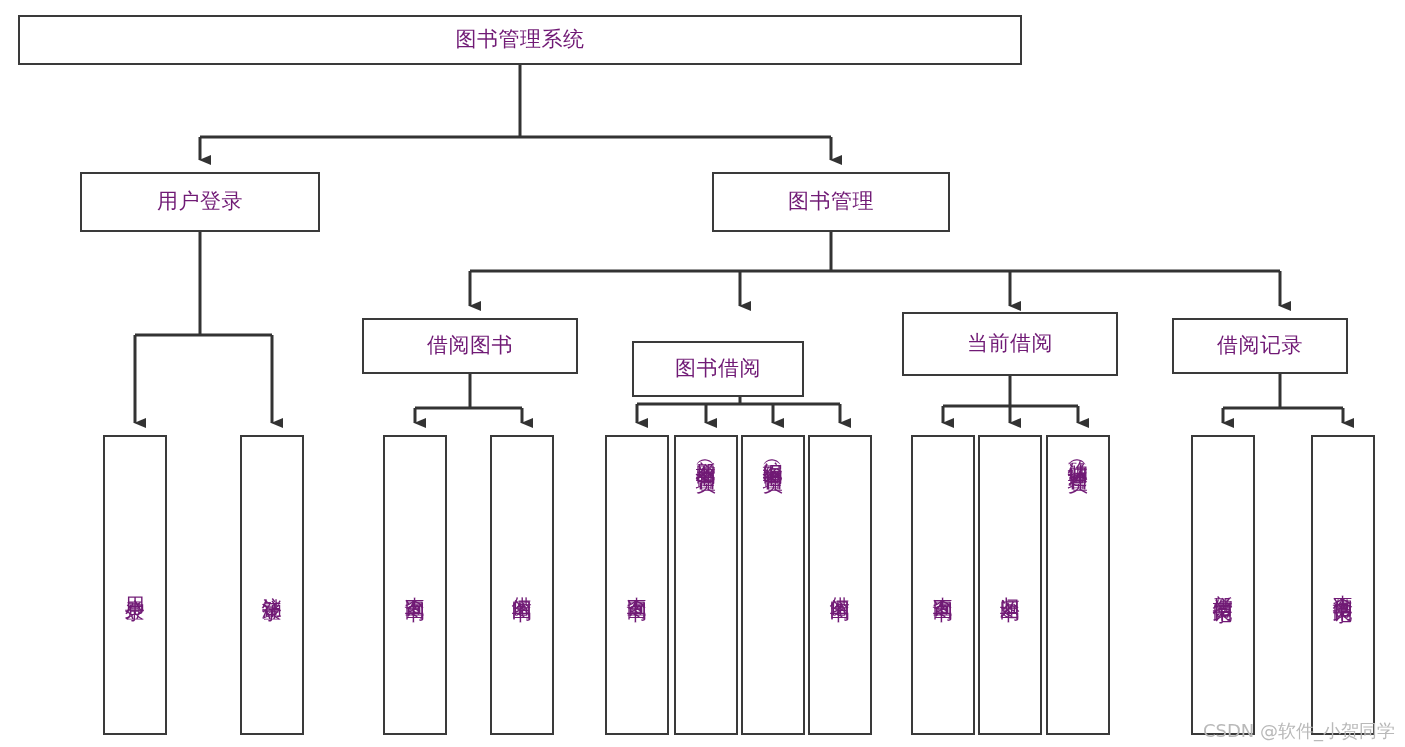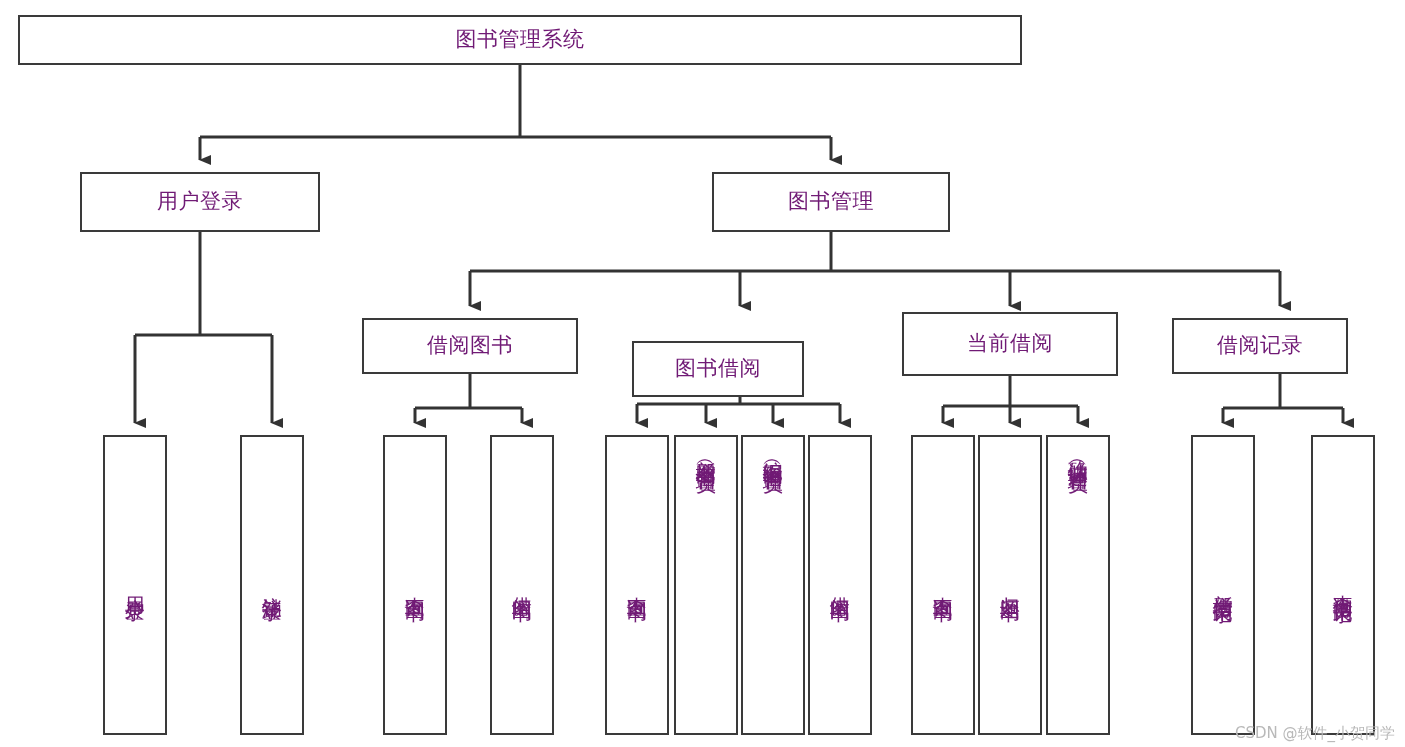--- a/index.html
+++ b/index.html
@@ -59,21 +59,21 @@
     display: block;
   }
   .node.leaf.centered {
     align-items: center;
     padding-top: 0;
   }
   .watermark {
     position: absolute;
     right: 10px;
     bottom: 4px;
-    font-size: 15px;
+    font-size: 18px;
     color: #b9b9b9;
     white-space: nowrap;
     user-select: none;
   }
 </style>
 </head>
 <body>
 
 <div id="canvas">
 

